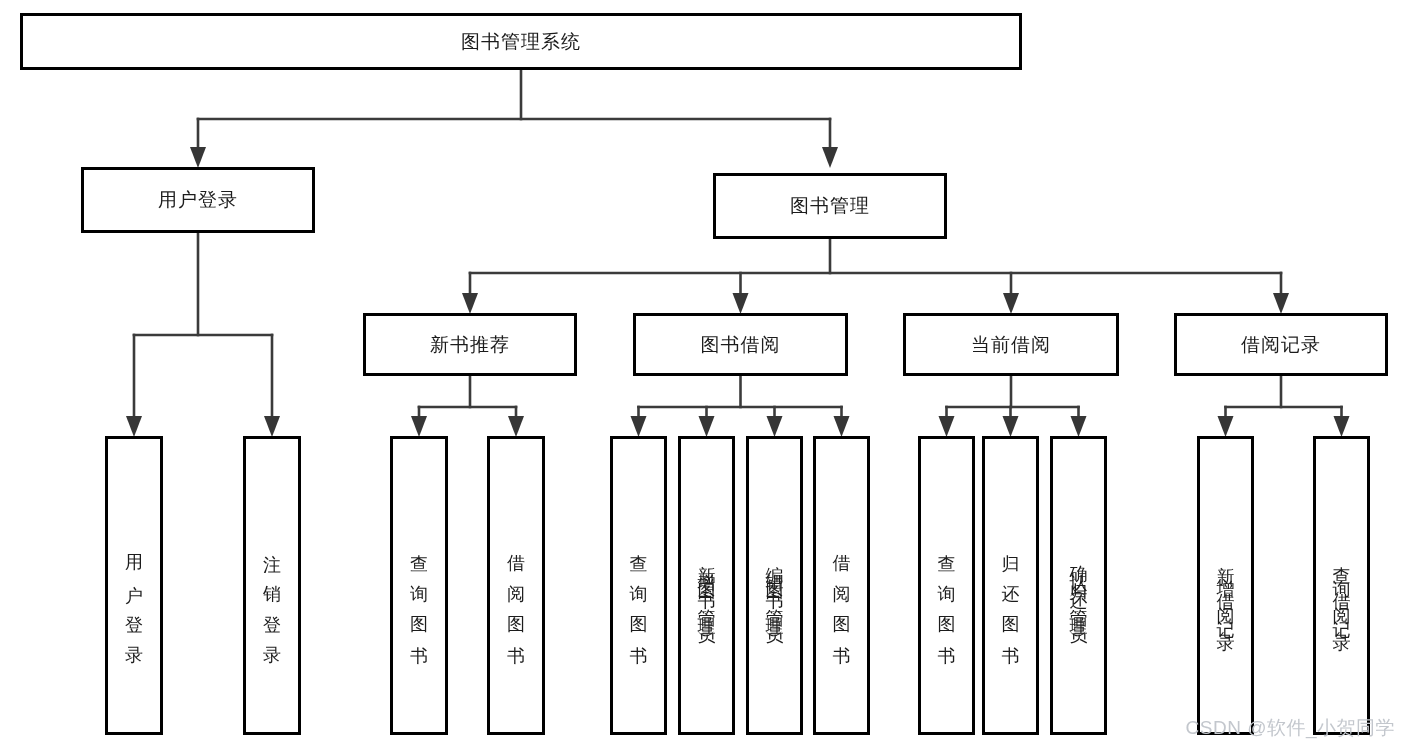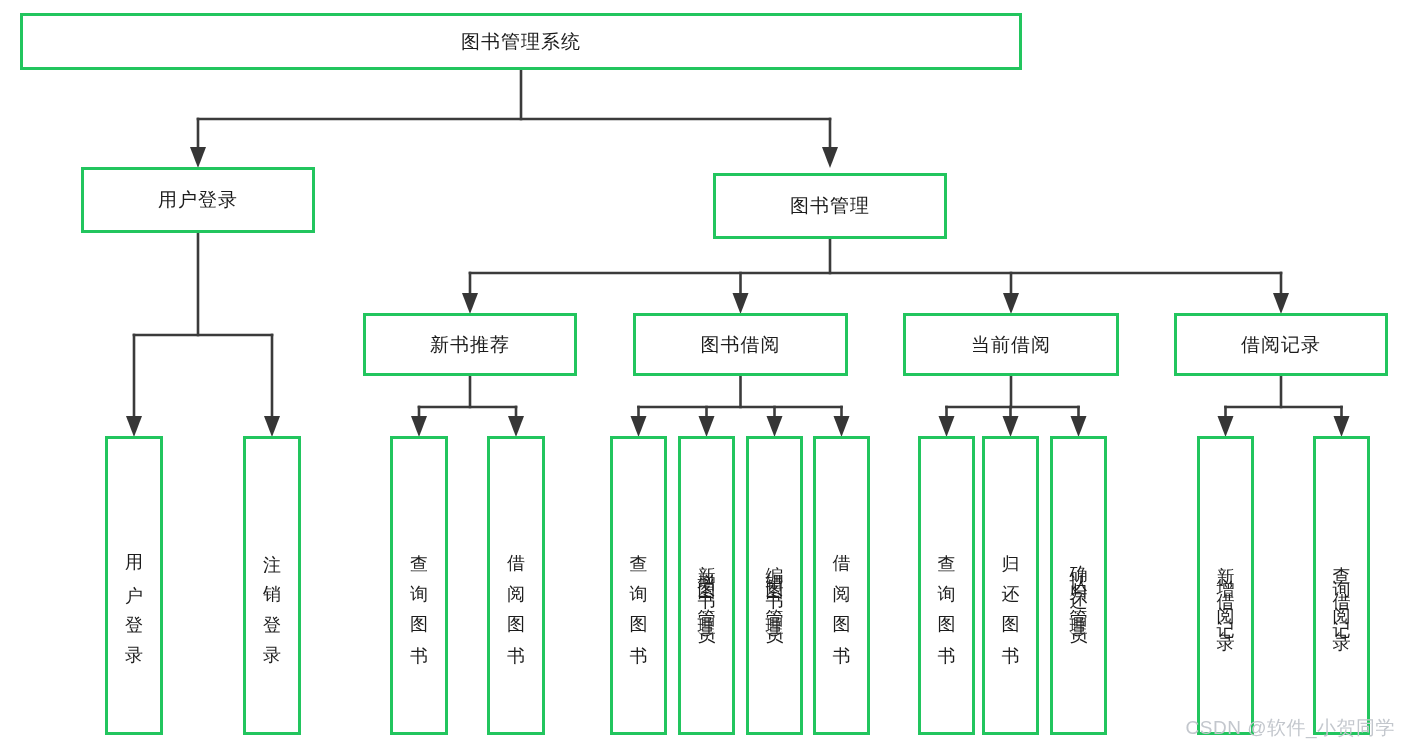--- a/index.html
+++ b/index.html
@@ -28,21 +28,21 @@
     stroke-linecap: square;
   }
   #edges polygon {
     fill: #363636;
     stroke: none;
   }
   .node {
     position: absolute;
     box-sizing: border-box;
     background: #ffffff;
-    border: 3px solid #22c55e;
+    border: 3px solid #000000;
     display: flex;
     align-items: center;
     justify-content: center;
     color: #1c1c1c;
   }
   .node.h .label {
     font-size: 19px;
     letter-spacing: 1px;
     white-space: nowrap;
   }

